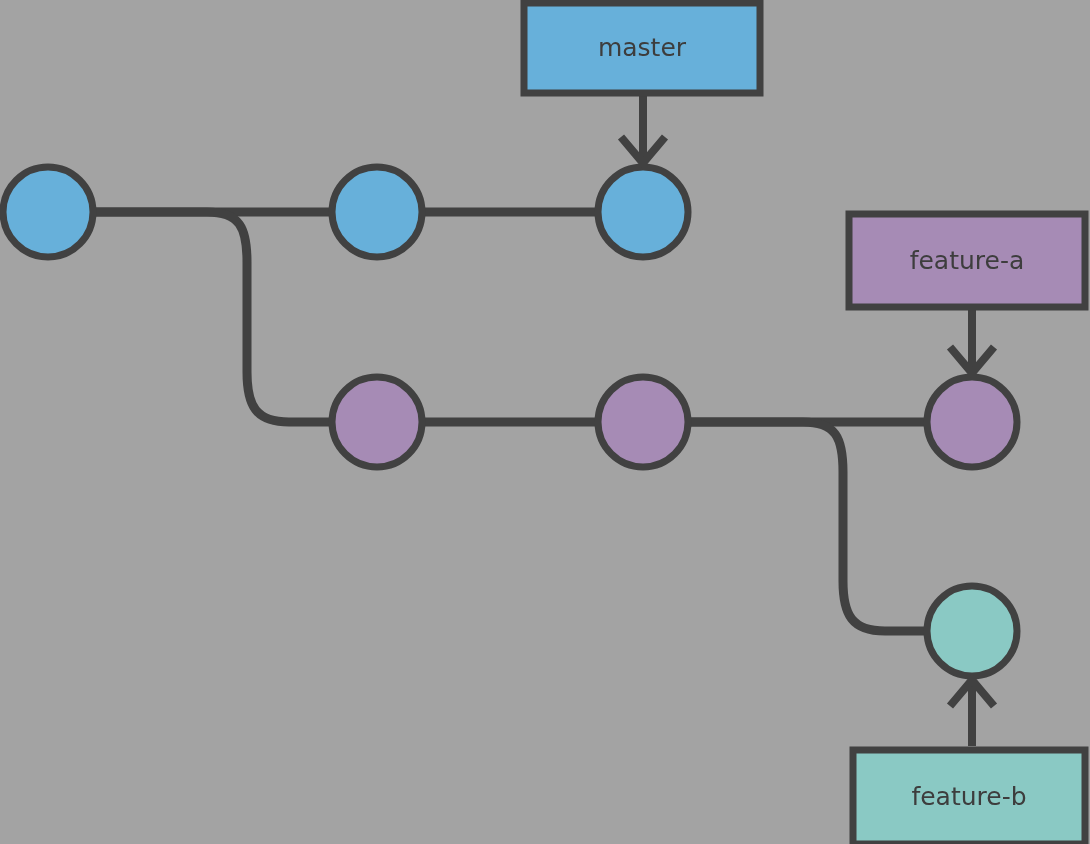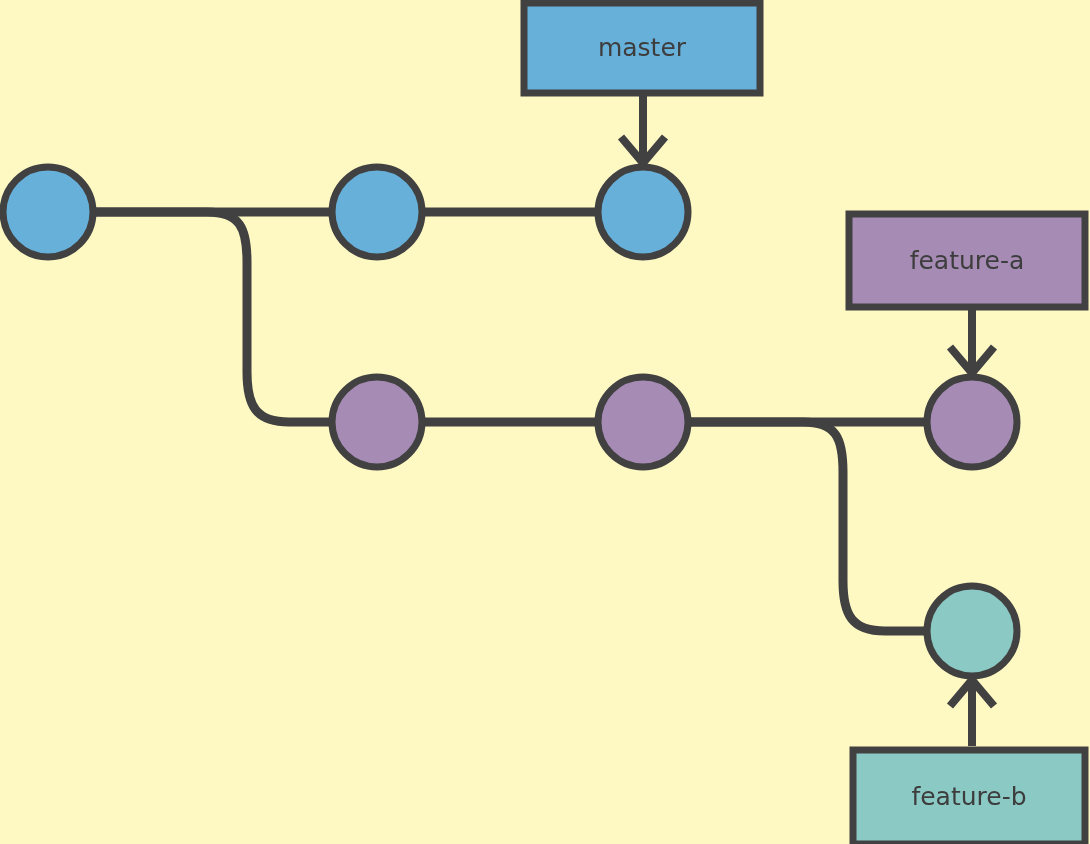--- a/index.html
+++ b/index.html
@@ -27,21 +27,21 @@
     font-family: "DejaVu Sans", sans-serif;
     font-size: 25px;
     fill: #3d3d3d;
     text-anchor: middle;
     dominant-baseline: middle;
   }
 </style>
 </head>
 <body>
 
-<div id="canvas-wrap" style="background: #fef9c3;">
+<div id="canvas-wrap" style="background: #a3a3a3;">
 
   <svg id="git-graph" viewBox="0 0 1090 844">
 
     <g>
       <path class="edge" fill="none" stroke="#414141" stroke-width="9" stroke-linecap="butt" d="M 93 212 L 332 212"></path>
       <path class="edge" fill="none" stroke="#414141" stroke-width="9" stroke-linecap="butt" d="M 422 212 L 598 212"></path>
       <path class="edge" fill="none" stroke="#414141" stroke-width="9" stroke-linecap="butt" d="M 93 212 L 207 212 C 240 212 247 228 247 262 L 247 372 C 247 406 256 422 289 422 L 332 422"></path>
       <path class="edge" fill="none" stroke="#414141" stroke-width="9" stroke-linecap="butt" d="M 422 422 L 598 422"></path>
       <path class="edge" fill="none" stroke="#414141" stroke-width="9" stroke-linecap="butt" d="M 688 422 L 927 422"></path>
       <path class="edge" fill="none" stroke="#414141" stroke-width="9" stroke-linecap="butt" d="M 688 422 L 803 422 C 836 422 843 438 843 472 L 843 581 C 843 615 852 631 885 631 L 927 631"></path>

